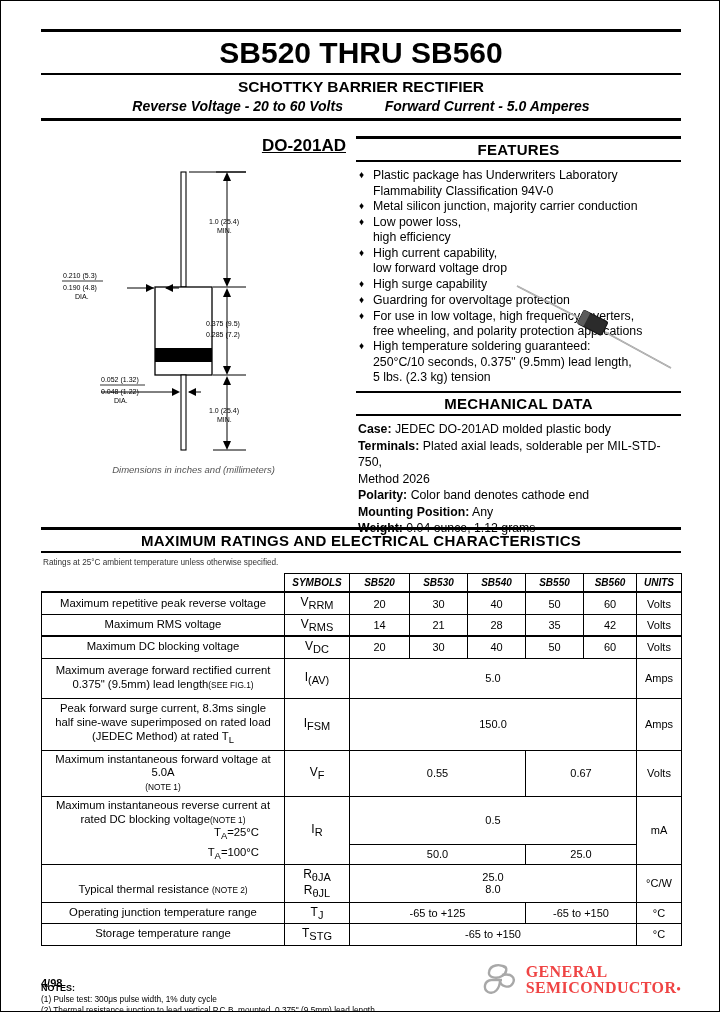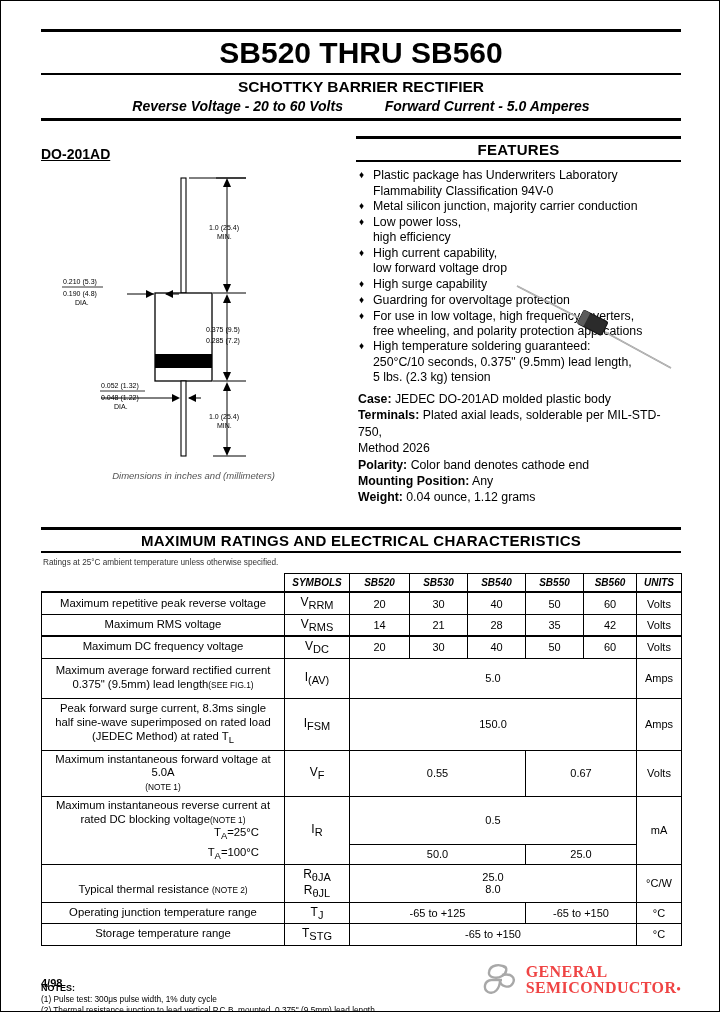--- a/index.html
+++ b/index.html
@@ -59,22 +59,22 @@
 
   .mech{font-size:12.3px;line-height:1.34;padding:5px 0 0 2px;}
   .mech b{font-weight:bold;}
   .mech .row{margin-bottom:0px;}
 
   
   .diode-photo{position:absolute;right:2px;top:110px;width:170px;height:110px;}
 
   
   .pkgtitle{
-    text-align:left;font-size:14px;font-weight:bold;
-    text-decoration:underline;margin-top:18px;
+    text-align:right;font-size:17px;font-weight:bold;
+    text-decoration:underline;margin-top:8px;
   }
   .pkgbox{position:relative;width:305px;height:300px;margin-top:4px;}
   .pkgcap{
     text-align:center;font-size:9.5px;font-style:italic;color:#555;
     margin-top:4px;
   }
 
   
   .ratings-wrap{margin-top:14px;}
   .ratnote{font-size:8.2px;color:#333;padding:5px 0 6px 2px;}
@@ -211,20 +211,21 @@
           <svg class="diode-photo" viewBox="0 0 170 110">
             <line x1="8" y1="14" x2="72" y2="47" stroke="#9a9a9a" stroke-width="1.6"></line>
             <line x1="8" y1="14" x2="72" y2="47" stroke="#c9c9c9" stroke-width=".7"></line>
             <rect x="70" y="43" width="27" height="15" rx="2" transform="rotate(27 83 51)" fill="#2b2b2b" stroke="#111" stroke-width="1"></rect>
             <rect x="70" y="43" width="7" height="15" rx="1" transform="rotate(27 83 51)" fill="#5a5a5a"></rect>
             <line x1="96" y1="60" x2="162" y2="96" stroke="#9a9a9a" stroke-width="1.6"></line>
             <line x1="96" y1="60" x2="162" y2="96" stroke="#c9c9c9" stroke-width=".7"></line>
           </svg>
         </div>
 
+        <div class="secthead plain" style="margin-top:6px;">MECHANICAL DATA</div>
         <div class="mech">
           <div class="row"><b>Case:</b> <span>JEDEC DO-201AD molded plastic body</span></div>
           <div class="row"><b>Terminals:</b> <span>Plated axial leads, solderable per MIL-STD-750,</span></div>
           <div class="row"><span>Method 2026</span></div>
           <div class="row"><b>Polarity:</b> <span>Color band denotes cathode end</span></div>
           <div class="row"><b>Mounting Position:</b> <span>Any</span></div>
           <div class="row"><b>Weight:</b> <span>0.04 ounce, 1.12 grams</span></div>
         </div>
       </div>
     </div>
@@ -274,21 +275,21 @@
             <td class="sym thickBot"><span>V</span><sub>RMS</sub></td>
             <td class="thickBot">14</td>
             <td class="thickBot">21</td>
             <td class="thickBot">28</td>
             <td class="thickBot">35</td>
             <td class="thickBot">42</td>
             <td class="thickBot">Volts</td>
           </tr>
 
           <tr>
-            <td class="desc">Maximum DC frequency voltage</td>
+            <td class="desc">Maximum DC blocking voltage</td>
             <td class="sym"><span>V</span><sub>DC</sub></td>
             <td>20</td>
             <td>30</td>
             <td>40</td>
             <td>50</td>
             <td>60</td>
             <td>Volts</td>
           </tr>
 
           <tr style="height:40px">

